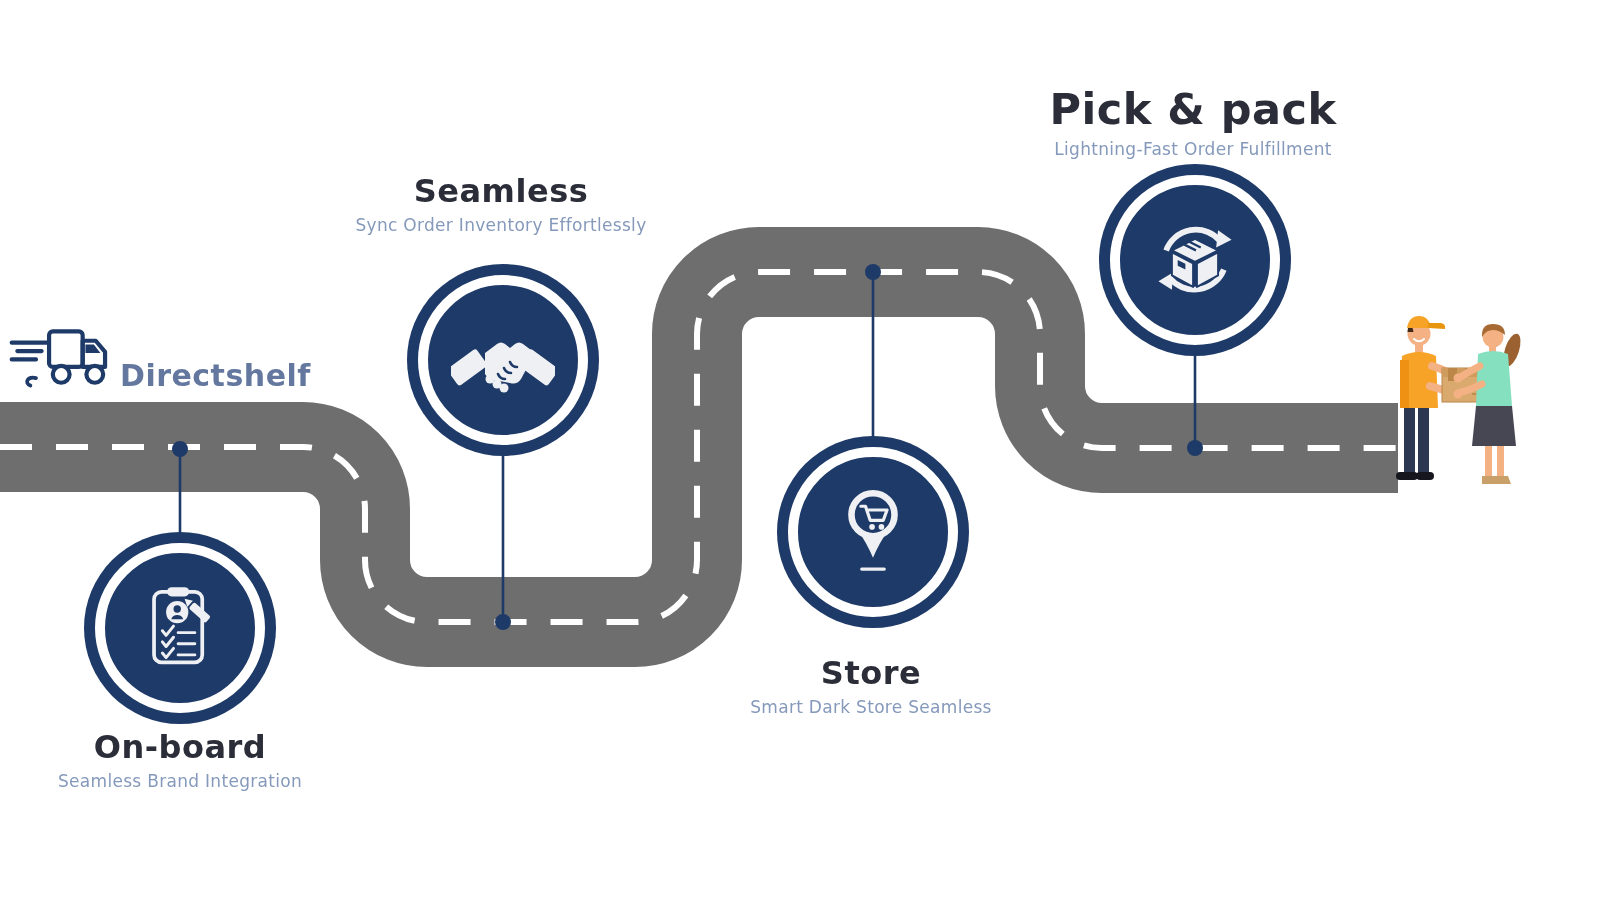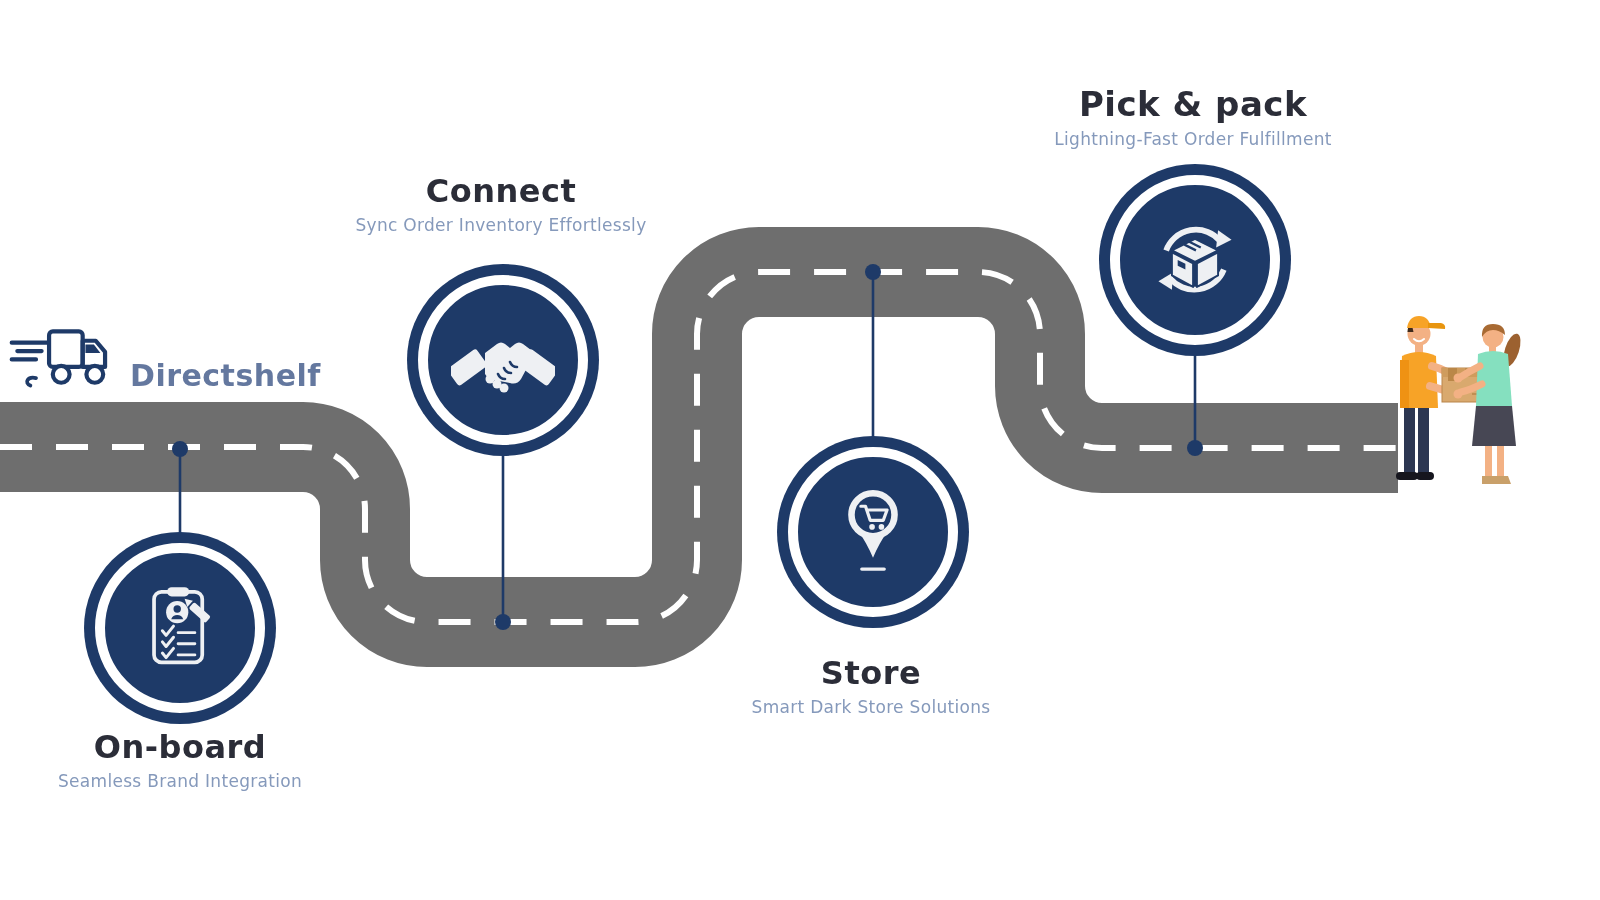--- a/index.html
+++ b/index.html
@@ -5,36 +5,36 @@
   html,body{margin:0;padding:0;background:#ffffff;}
   .canvas{
     position:relative;width:1600px;height:900px;overflow:hidden;background:#ffffff;
     font-family:"DejaVu Sans","Liberation Sans",sans-serif;
   }
   .canvas svg{display:block;}
   #road-layer{position:absolute;left:0;top:0;}
   
   .brand{position:absolute;left:8px;top:322px;display:flex;align-items:flex-end;}
   .brand-name{
-    position:absolute;left:122px;top:36px;font-size:30px;font-weight:700;
+    position:absolute;left:112px;top:36px;font-size:30px;font-weight:700;
     color:#64789f;letter-spacing:.5px;white-space:nowrap;
   }
   
   .badge{
     position:absolute;width:150px;height:150px;border-radius:50%;
     background:#1e3a68;border:10px solid #ffffff;box-shadow:0 0 0 11px #1e3a68;
     display:flex;align-items:center;justify-content:center;
   }
   .step-label{
     position:absolute;width:440px;transform:translateX(-50%);text-align:center;
   }
   .step-title{
     font-size:32px;font-weight:800;color:#2b2d38;letter-spacing:.5px;line-height:1.1;
   }
-  .step-title.big{font-size:34px;}
+  .step-title.big{font-size:43px;}
   .step-sub{
     margin-top:6px;font-size:17px;font-weight:500;color:#8599bb;letter-spacing:.3px;
   }
   .people{position:absolute;left:1372px;top:306px;}
 </style>
 </head>
 <body>
 
 <div class="canvas">
 
@@ -100,39 +100,39 @@
           <circle cx="46" cy="67" r="4.5"></circle>
           <circle cx="53" cy="71" r="4.5"></circle>
         <circle cx="62" cy="40" r="4.5"></circle>
       </g>
       <g stroke="#1e3a68" stroke-width="2.6" stroke-linecap="round" fill="none">
         <path d="M47 57 q2 5 7 5 M53 51 q2 5 7 5 M59 45 q2 5 7 5"></path>
       </g>
     </svg>
   </div>
   <div class="step-label" style="left:501px;top:174px;">
-    <div class="step-title">Connect</div>
+    <div class="step-title">Seamless</div>
     <div class="step-sub">Sync Order Inventory Effortlessly</div>
   </div>
 
   <div class="badge" style="left:788px;top:447px;">
     <svg width="90" height="103" viewBox="0 0 96 110">
       <circle cx="48" cy="36" r="23" fill="#1e3a68" stroke="#eef0f3" stroke-width="7"></circle>
       <path d="M31 51 C38 62 44 72 48 82 C52 72 58 62 65 51 C60 56 54 59 48 59 C42 59 36 56 31 51 Z" fill="#eef0f3"></path>
       <g stroke="#eef0f3" stroke-width="3.4" stroke-linecap="round" stroke-linejoin="round" fill="none">
         <path d="M35 27 h5 l5 15 h14 l4 -11 h-20"></path>
       </g>
       <circle cx="47" cy="49" r="3" fill="#eef0f3"></circle>
       <circle cx="57" cy="49" r="3" fill="#eef0f3"></circle>
       <path d="M36 94 h24" stroke="#eef0f3" stroke-width="3.5" stroke-linecap="round"></path>
     </svg>
   </div>
   <div class="step-label" style="left:871px;top:656px;">
     <div class="step-title">Store</div>
-    <div class="step-sub">Smart Dark Store Solutions</div>
+    <div class="step-sub">Smart Dark Store Seamless</div>
   </div>
 
   <div class="badge" style="left:1110px;top:175px;">
     <svg width="100" height="100" viewBox="0 0 104 104">
       <g stroke="#eef0f3" stroke-width="6" fill="none">
         <path d="M22 42 A 33 33 0 0 1 78 32"></path>
         <path d="M82 62 A 33 33 0 0 1 26 71"></path>
       </g>
       <path d="M76 21 l14 10 -16 8 z" fill="#eef0f3"></path>
       <path d="M28 83 l-14 -9 15 -9 z" fill="#eef0f3"></path>

